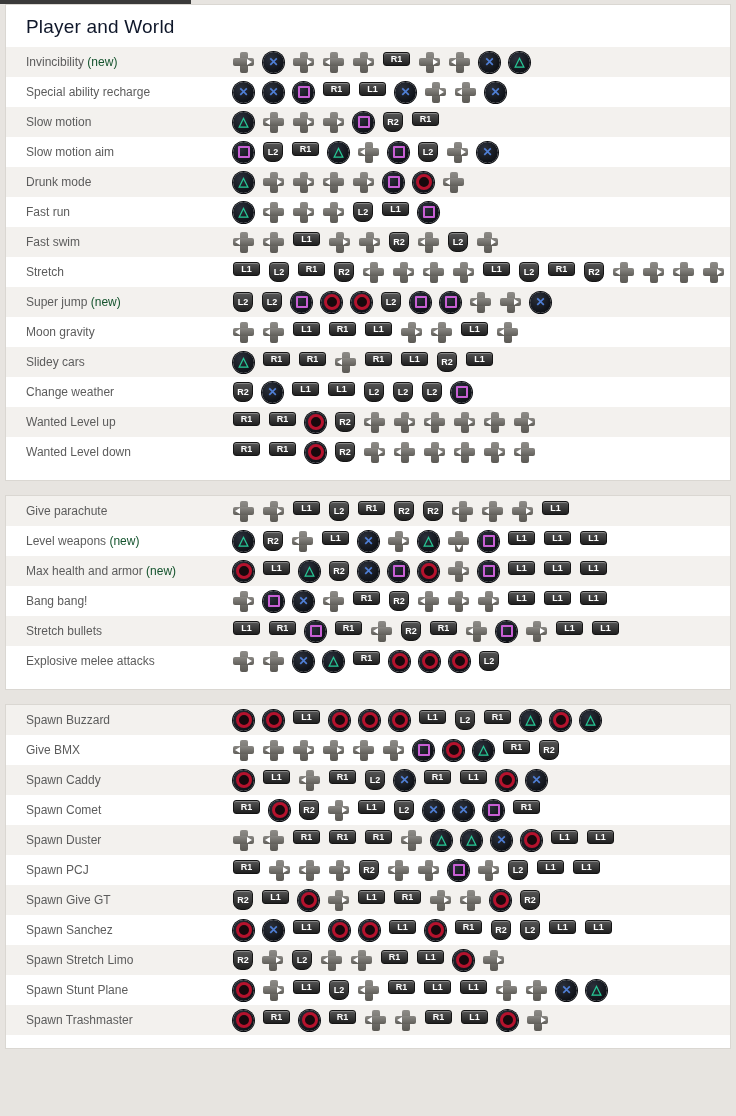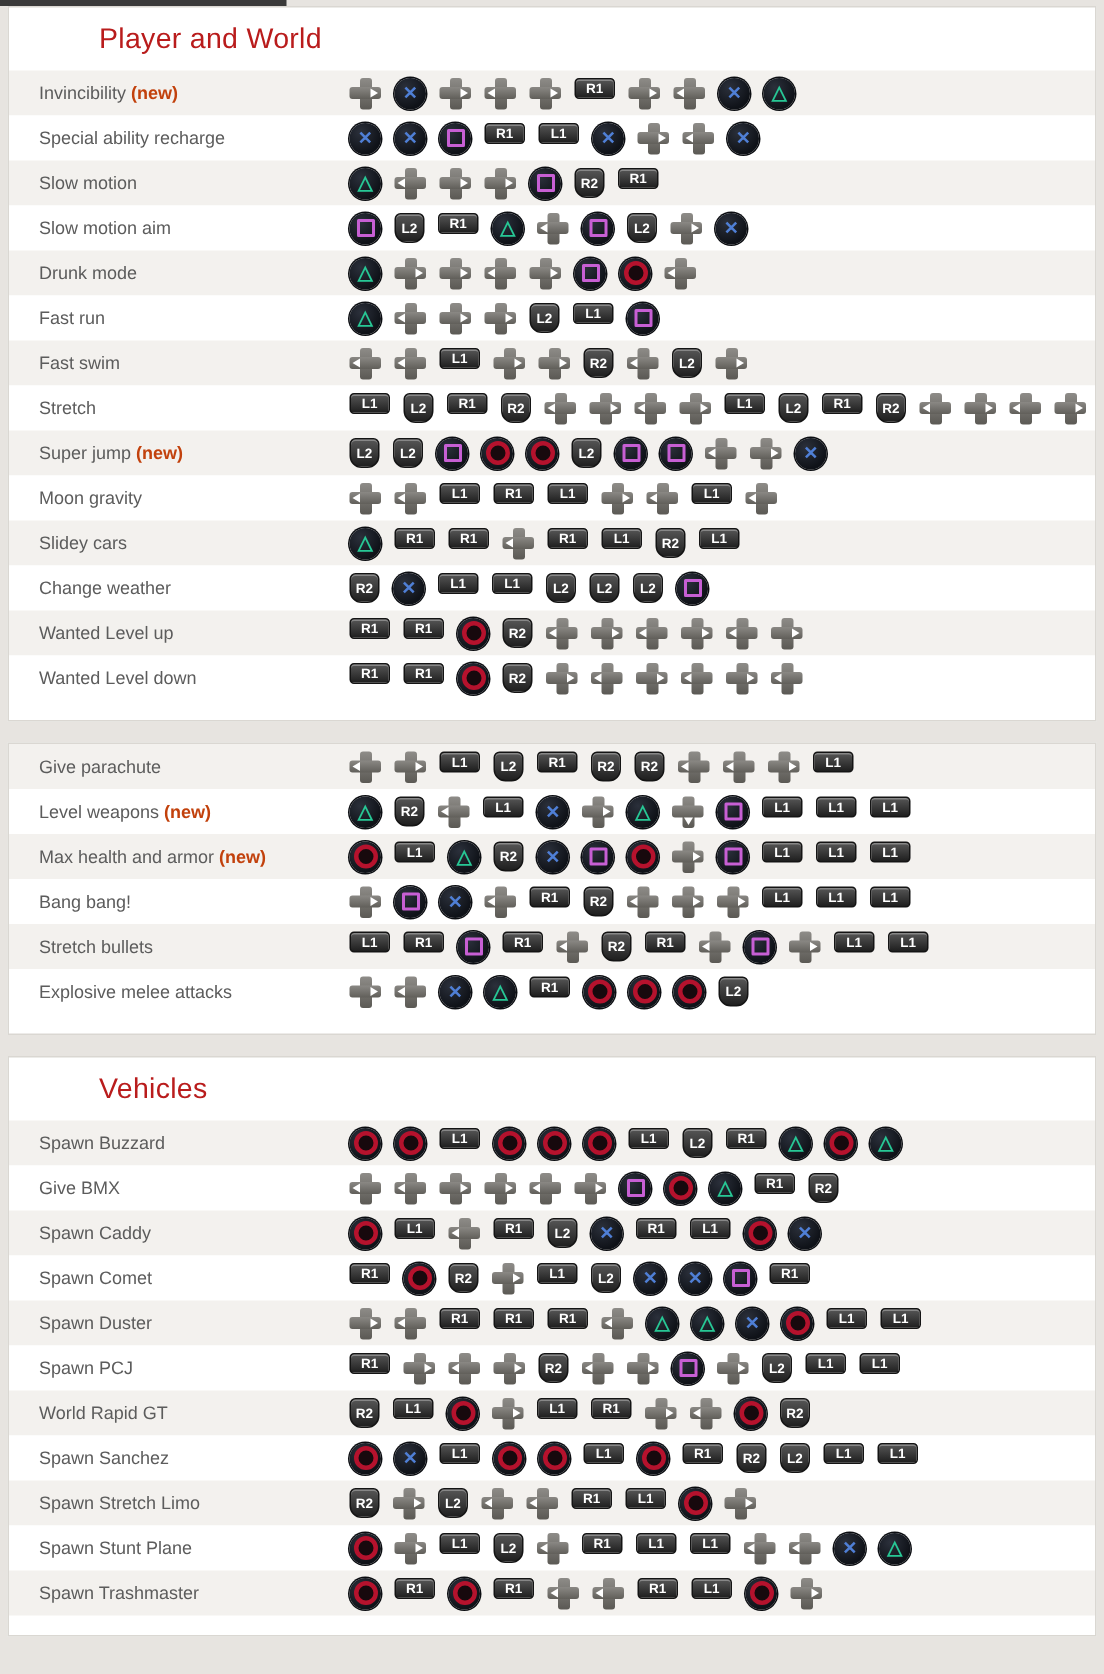--- a/index.html
+++ b/index.html
@@ -10,34 +10,34 @@
     -webkit-font-smoothing:antialiased;
   }
   .top-strip{width:191px;height:4px;background:#3a3a3a;}
   .page{padding:0 5px;}
   .card{
     background:#fff;
     border:1px solid #dad7d2;
     margin-bottom:14px;
   }
   .section-title{
-    font-size:19px;color:#b91c1c;font-weight:400;
-    padding:11px 20px 9px 20px;letter-spacing:.2px;margin-left:40px;
+    font-size:19px;color:#0f172a;font-weight:400;
+    padding:11px 20px 9px 20px;letter-spacing:.2px;
   }
   .rows{padding-bottom:13px;}
   .row{
     display:flex;align-items:center;
     height:30px;background:#fff;
   }
   .row.alt{background:#f3f1ee;}
   .row-label{
     flex:0 0 193px;padding-left:20px;
     font-size:12px;color:#5c5c5c;white-space:nowrap;
   }
-  .label-new{font-weight:bold;color:#c2410c;}
+  .label-new{font-weight:normal;color:#14532d;}
   .combo{display:flex;align-items:flex-start;flex:1;margin-left:14px;}
 
   
   .face{
     width:21px;height:21px;border-radius:50%;
     background:radial-gradient(circle at 35% 30%, #2b303b, #0f1218 70%);
     display:inline-flex;align-items:center;justify-content:center;
     margin-right:9px;flex:0 0 auto;
     box-shadow:0 0 0 1px #0b0d11;
   }
@@ -549,21 +549,20 @@
             <span class="face circle"></span>
             <span class="face circle"></span>
             <span class="face circle"></span>
             <span class="trigger">L2</span>
           </div>
   </div>
 </div>
   </div>
 
   <div class="card">
-    <div class="section-title">Vehicles</div>
     <div class="rows">
   <div class="row alt">
     <div class="row-label"><span class="label-text">Spawn Buzzard</span></div>
     <div class="combo">
             <span class="face circle"></span>
             <span class="face circle"></span>
             <span class="pill">L1</span>
             <span class="face circle"></span>
             <span class="face circle"></span>
             <span class="face circle"></span>
@@ -689,21 +688,21 @@
             <span class="dpad right">
               <span class="dir"></span>
             </span>
             <span class="trigger">L2</span>
             <span class="pill">L1</span>
             <span class="pill">L1</span>
           </div>
   </div>
 
   <div class="row alt">
-    <div class="row-label"><span class="label-text">World Rapid GT</span></div>
+    <div class="row-label"><span class="label-text">Spawn Give GT</span></div>
     <div class="combo">
             <span class="trigger">R2</span>
             <span class="pill">L1</span>
             <span class="face circle"></span>
             <span class="dpad right">
               <span class="dir"></span>
             </span>
             <span class="pill">L1</span>
             <span class="pill">R1</span>
             <span class="dpad right">

